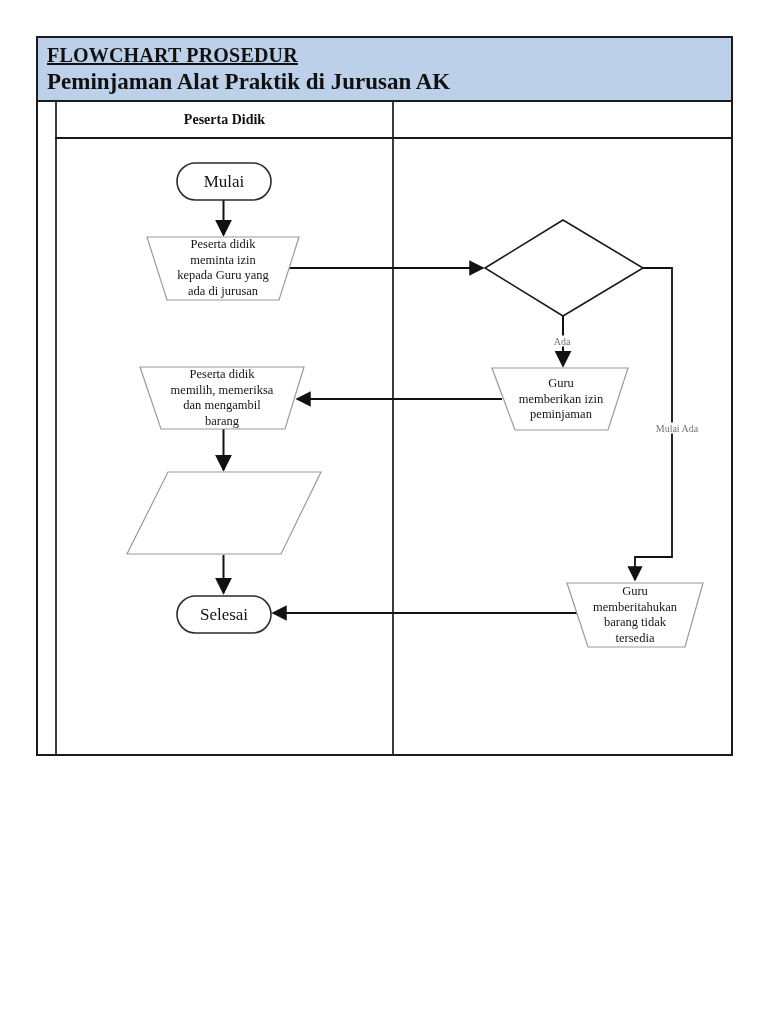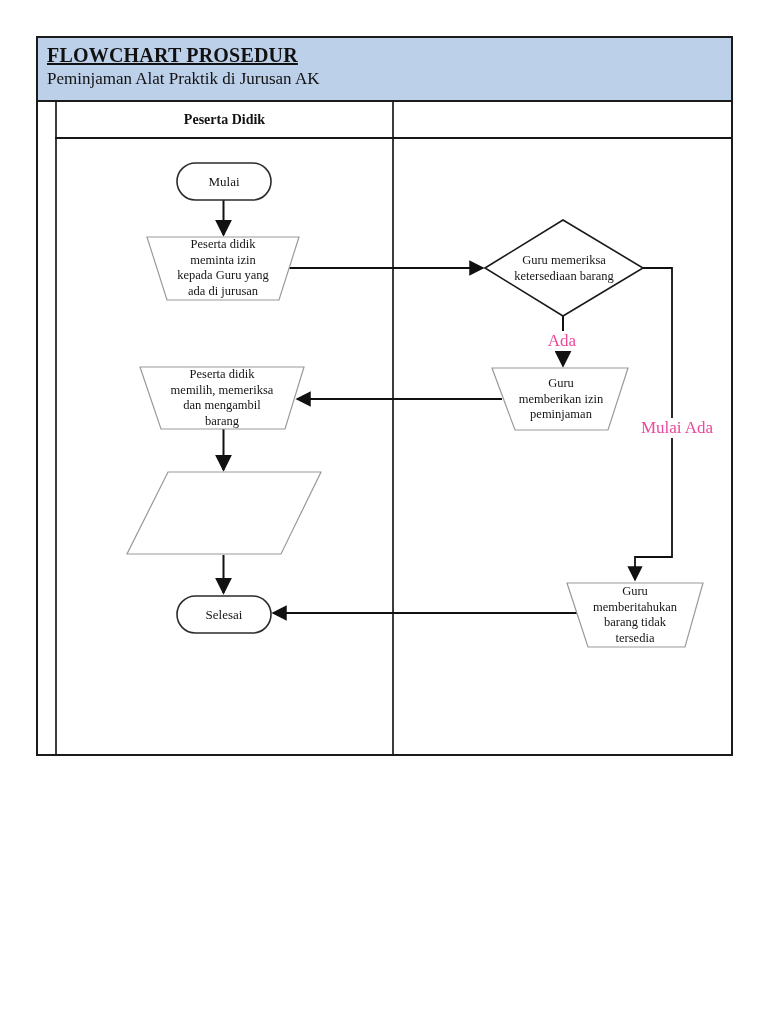--- a/index.html
+++ b/index.html
@@ -17,21 +17,21 @@
     position: absolute; left: 36px; top: 36px;
     width: 697px; height: 720px;
     border: 2px solid #1b1b1b; background: #fff;
   }
   .band {
     position: absolute; left: 0; top: 0; width: 100%; height: 64px;
     background: #bdd0e9; border-bottom: 2px solid #1b1b1b;
     padding: 6px 9px 0 9px;
   }
   .band .title { font-size: 20px; font-weight: bold; text-decoration: underline; letter-spacing: 0.2px; }
-  .band .subtitle { font-size: 17px; font-weight: normal; margin-top: 2px; }
+  .band .subtitle { font-size: 23px; font-weight: bold; margin-top: 2px; }
 
   .vline { position: absolute; width: 2px; background: #3c3c3c; top: 64px; bottom: 0; }
   .vline.l1 { left: 17px; }
   .vline.l2 { left: 354px; }
   .hline-header { position: absolute; left: 17px; right: 0; top: 99px; height: 2px; background: #161616; }
 
   .lane-header {
     position: absolute; top: 64px; height: 35px;
     display: flex; align-items: center; justify-content: center;
     font-weight: bold; font-size: 14px;
@@ -40,25 +40,25 @@
   .lane-header.right { left: 356px; width: 339px; }
 
   
   svg.flow { position: absolute; left: 0; top: 0; width: 768px; height: 1024px; }
 
   .node-label {
     position: absolute; transform: translate(-50%, -50%);
     text-align: center; white-space: pre-line;
     font-size: 12.5px; line-height: 15.5px; color: #151515;
   }
-  .node-label.terminator { font-size: 13px; }
+  .node-label.terminator { font-size: 17px; }
   .edge-label {
     position: absolute; transform: translate(-50%, -50%);
     background: #ffffff; padding: 0 3px;
-    font-size: 17px; color: #ec4899; white-space: nowrap;
+    font-size: 10px; color: #737373; white-space: nowrap;
   }
 </style>
 </head>
 <body>
 
 <div class="page">
 
   <div class="sheet">
     <div class="band">
       <div class="title">FLOWCHART PROSEDUR</div>
@@ -94,22 +94,20 @@
     <polygon points="168,472 321,472 281,554 127,554" fill="#fff" stroke="#9a9a9a" stroke-width="1.2"></polygon>
     <rect x="177" y="596" width="94" height="37" rx="18.5" fill="#fff" stroke="#2b2b2b" stroke-width="1.6"></rect>
     <polygon points="567,583 703,583 685,647 588,647" fill="#fff" stroke="#9a9a9a" stroke-width="1.2"></polygon>
   </svg>
 
   <div class="node-label terminator" style="left:224px; top:182px;">Mulai</div>
   <div class="node-label" style="left:223px; top:268px; width:160px;">Peserta didik
 meminta izin
 kepada Guru yang
 ada di jurusan</div>
-  <div class="node-label" style="left:564px; top:268px; width:150px;">Guru memeriksa
-ketersediaan barang</div>
   <div class="node-label" style="left:561px; top:399px; width:140px;">Guru
 memberikan izin
 peminjaman</div>
   <div class="node-label" style="left:222px; top:398px; width:170px;">Peserta didik
 memilih, memeriksa
 dan mengambil
 barang</div>
   <div class="node-label terminator" style="left:224px; top:615px;">Selesai</div>
   <div class="node-label" style="left:635px; top:615px; width:140px;">Guru
 memberitahukan

